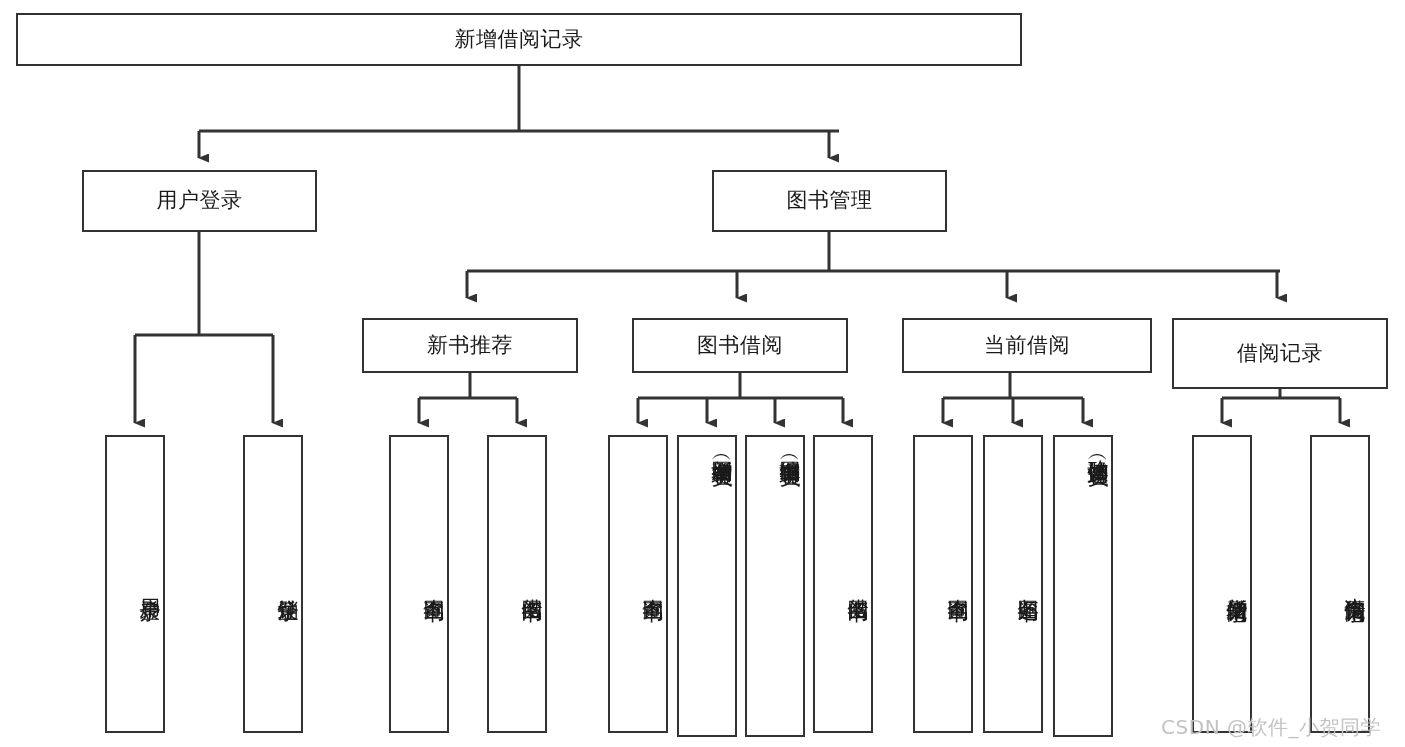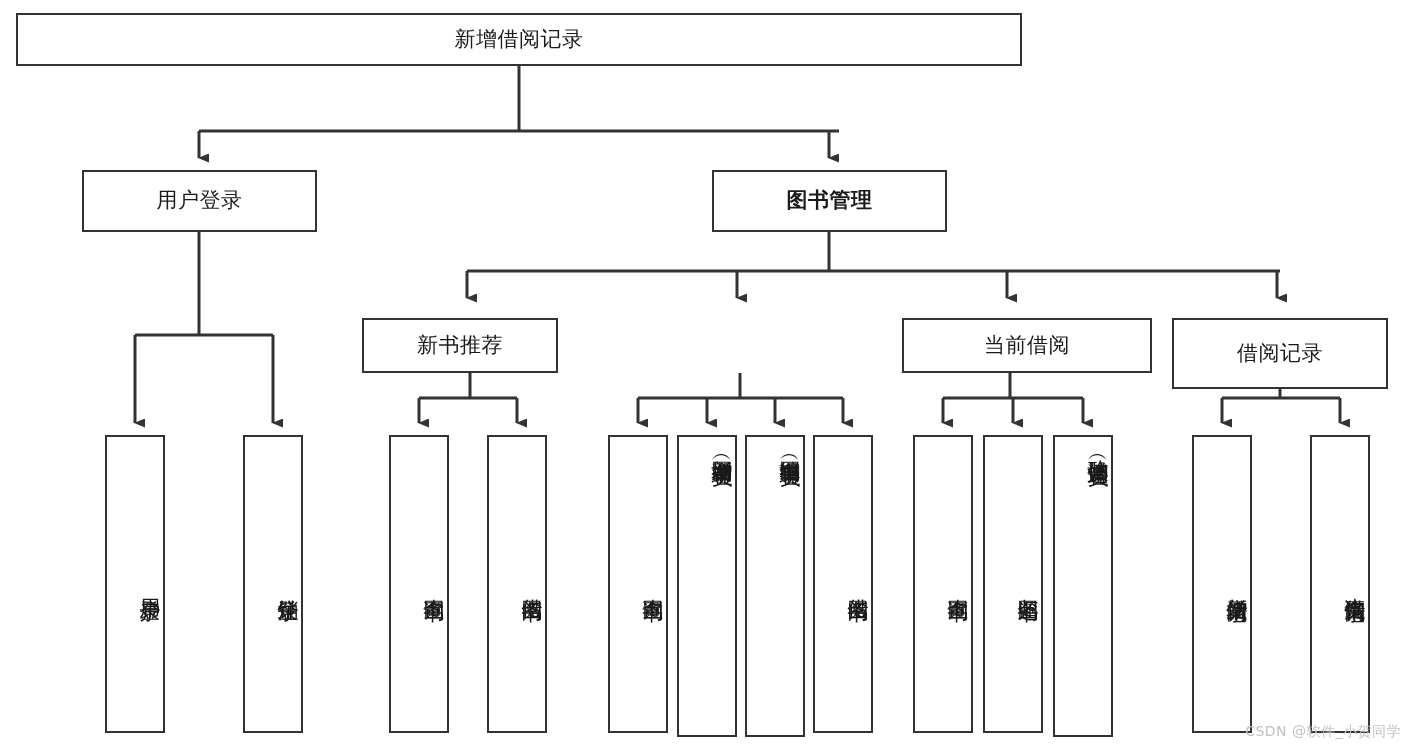--- a/index.html
+++ b/index.html
@@ -49,23 +49,23 @@
     padding: 6px 0;
     align-items: flex-start;
     justify-content: flex-start;
   }
   .node-v.center-v {
     align-items: flex-start;
     justify-content: center;
   }
   #watermark {
     position: absolute;
-    right: 4px;
+    right: 24px;
     bottom: 6px;
-    font-size: 14px;
+    font-size: 20px;
     color: #c2c2c2;
     z-index: 5;
     white-space: nowrap;
     letter-spacing: 0.5px;
   }
 </style>
 </head>
 <body>
 
 <div id="diagram-root">
@@ -117,24 +117,25 @@
       <path d="M1222,398 L1340,398"></path>
       <path d="M1222,398 L1222,423" marker-end="url(#arrowhead)"></path>
       <path d="M1340,398 L1340,423" marker-end="url(#arrowhead)"></path>
     </g>
   </svg>
 
   <div class="node node-h" style="left:16px; top:13px; width:1006px; height:53px;">新增借阅记录</div>
 
   <div class="node node-h" style="left:82px; top:170px; width:235px; height:62px;">用户登录</div>
 
-  <div class="node node-h" style="left:712px; top:170px; width:235px; height:62px;font-weight:bold;">图书管理</div>
+  <div class="node node-h" style="left:712px; top:170px; width:235px; height:62px;">图书管理</div>
 
-  <div class="node node-h" style="left:362px; top:318px; width:196px; height:55px;">新书推荐</div>
+  <div class="node node-h" style="left:362px; top:318px; width:216px; height:55px;">新书推荐</div>
 
+  <div class="node node-h" style="left:632px; top:318px; width:216px; height:55px;">图书借阅</div>
 
   <div class="node node-h" style="left:902px; top:318px; width:250px; height:55px;">当前借阅</div>
 
   <div class="node node-h" style="left:1172px; top:318px; width:216px; height:71px;">借阅记录</div>
 
   <div class="node node-v center-v" style="left:105px; top:435px; width:60px; height:298px;">用户登录</div>
 
   <div class="node node-v center-v" style="left:243px; top:435px; width:60px; height:298px;">注销登录</div>
 
   <div class="node node-v center-v" style="left:389px; top:435px; width:60px; height:298px;">查询图书</div>

